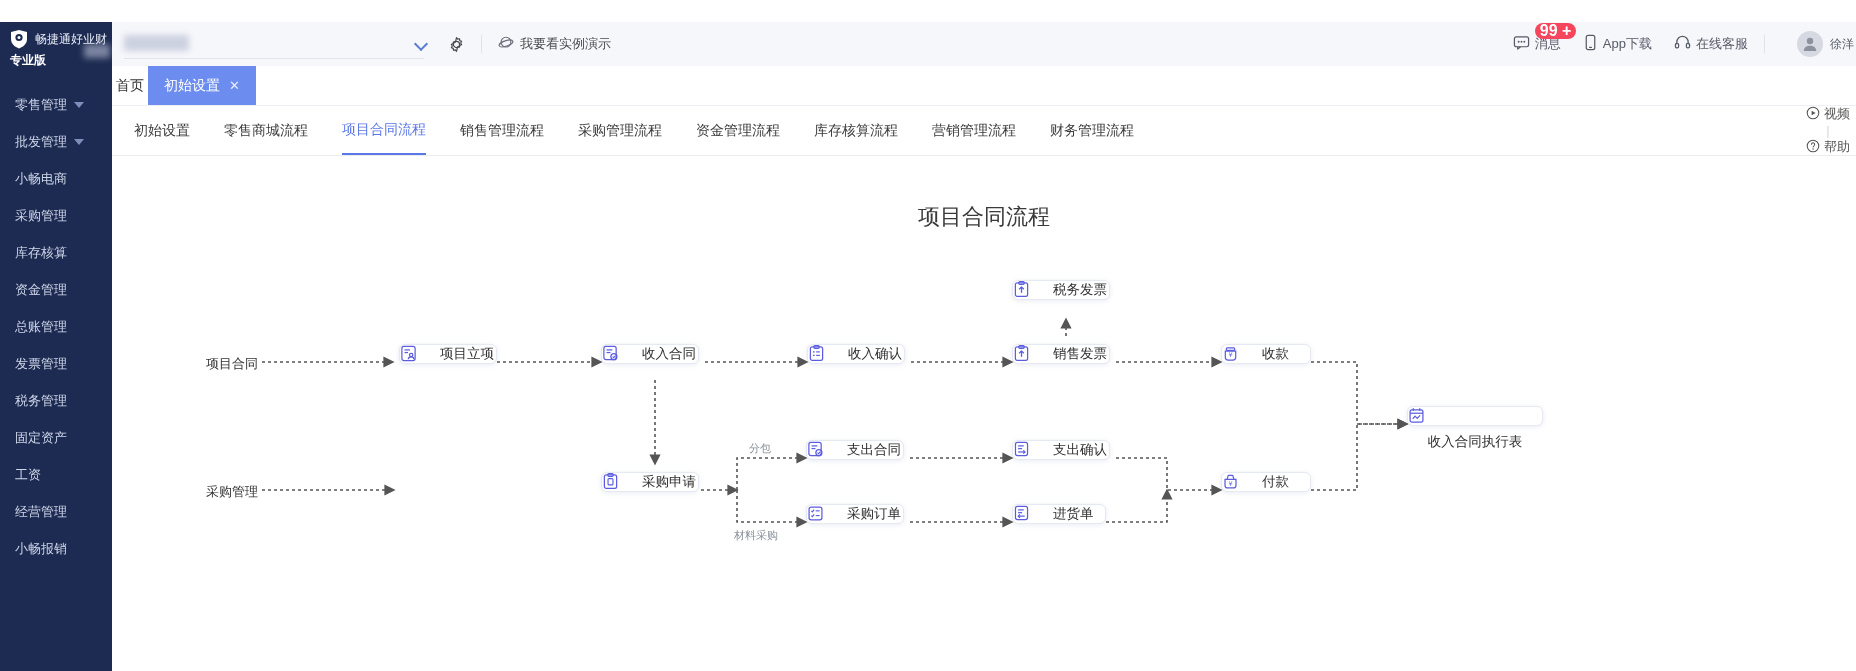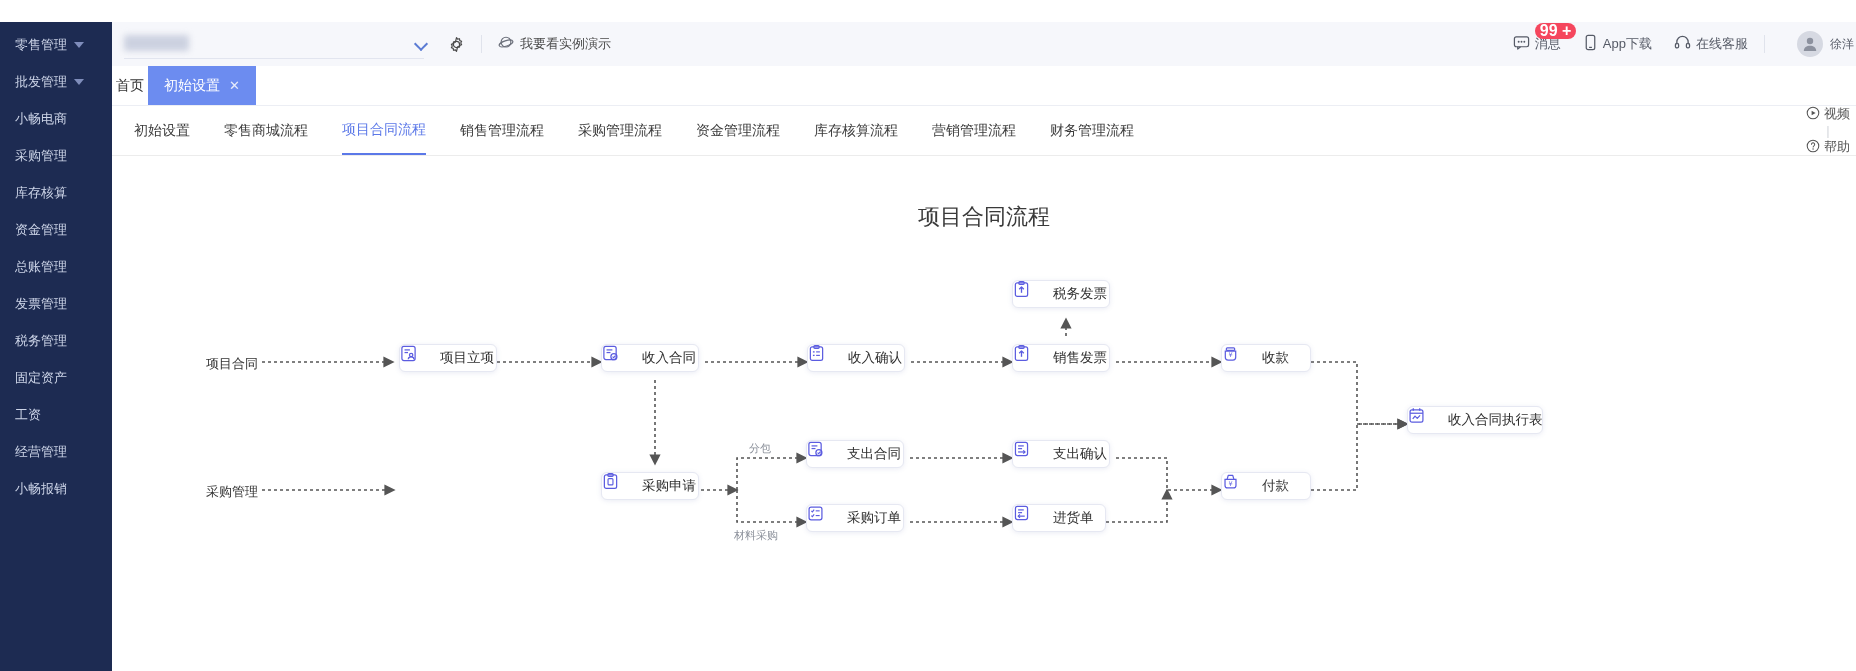--- a/index.html
+++ b/index.html
@@ -147,34 +147,48 @@
   .flow { position: absolute; inset: 0; }
   .flow svg { position: absolute; left: 0; top: 0; }
 
   .rowlabel {
     position: absolute; font-size: 13px; color: #333; white-space: nowrap;
   }
   .edgelabel {
     position: absolute; font-size: 11px; color: #8a8f99; white-space: nowrap;
   }
   .node {
-    position: absolute; height: 28px;
+    position: absolute; height: 20px;
     background: #fff; border: 1px solid #e6e8f2; border-radius: 6px;
     display: flex; align-items: center; gap: 9px; padding: 0 14px;
     box-shadow: 0 1px 5px rgba(90,105,170,.13);
     font-size: 13.5px; color: #2f2f2f; white-space: nowrap; cursor: pointer;
   }
   .node .ico { flex: 0 0 17px; width: 17px; height: 17px; display: flex; }
 </style>
 </head>
 <body>
 
 <div class="app">
 
   <div class="sidebar">
+    <div class="logo-wrap">
+      <div class="logo-row">
+        <span class="logo-mark">
+          <svg width="22" height="22" viewBox="0 0 22 22">
+            <path d="M3 4 L11 2 L19 4 L19 11 C19 16 15 19 11 20.5 C7 19 3 16 3 11 Z" fill="#ffffff"></path>
+            <circle cx="11" cy="9.5" r="3.6" fill="#1d2b52"></circle>
+            <circle cx="11" cy="9.5" r="1.5" fill="#ffffff"></circle>
+          </svg>
+        </span>
+        <span class="logo-text">畅捷通好业财</span>
+      </div>
+      <div class="logo-sub">专业版</div>
+      <div class="logo-blur"></div>
+    </div>
 
     <div class="menu">
       <div class="menu-item">
         <span>零售管理</span>
         <span class="caret"></span>
       </div>
       <div class="menu-item">
         <span>批发管理</span>
         <span class="caret"></span>
       </div>
@@ -462,21 +476,21 @@
         <span class="ico">
           <svg width="17" height="17" viewBox="0 0 18 18">
             <path d="M3.5 6.5 h11 v6.5a3 3 0 01-3 3h-5a3 3 0 01-3-3z" fill="none" stroke="#5b5ce0" stroke-width="1.3"></path>
             <rect x="4.6" y="3" width="8.8" height="2.8" rx="1" fill="none" stroke="#5b5ce0" stroke-width="1.3"></rect>
             <text x="9" y="13" font-size="7" fill="#5b5ce0" text-anchor="middle" font-family="DejaVu Sans, sans-serif">¥</text>
           </svg>
         </span>
         <span>收款</span>
       </div>
 
-      <div class="node" style="left:1295px; top:250px; width:136px;">
+      <div class="node" style="left:1295px; top:250px; width:136px;flex-direction:column;">
         <span class="ico">
           <svg width="17" height="17" viewBox="0 0 18 18">
             <rect x="2.2" y="3" width="13.6" height="13" rx="2" fill="none" stroke="#5b5ce0" stroke-width="1.3"></rect>
             <line x1="2.2" y1="6.6" x2="15.8" y2="6.6" stroke="#5b5ce0" stroke-width="1.3"></line>
             <line x1="5.6" y1="1.4" x2="5.6" y2="4" stroke="#5b5ce0" stroke-width="1.3"></line>
             <line x1="12.4" y1="1.4" x2="12.4" y2="4" stroke="#5b5ce0" stroke-width="1.3"></line>
             <path d="M5 12.6 L7.4 9.6 L9.8 12 L12.8 8.8" fill="none" stroke="#5b5ce0" stroke-width="1.3" stroke-linejoin="round"></path>
           </svg>
         </span>
         <span>收入合同执行表</span>

